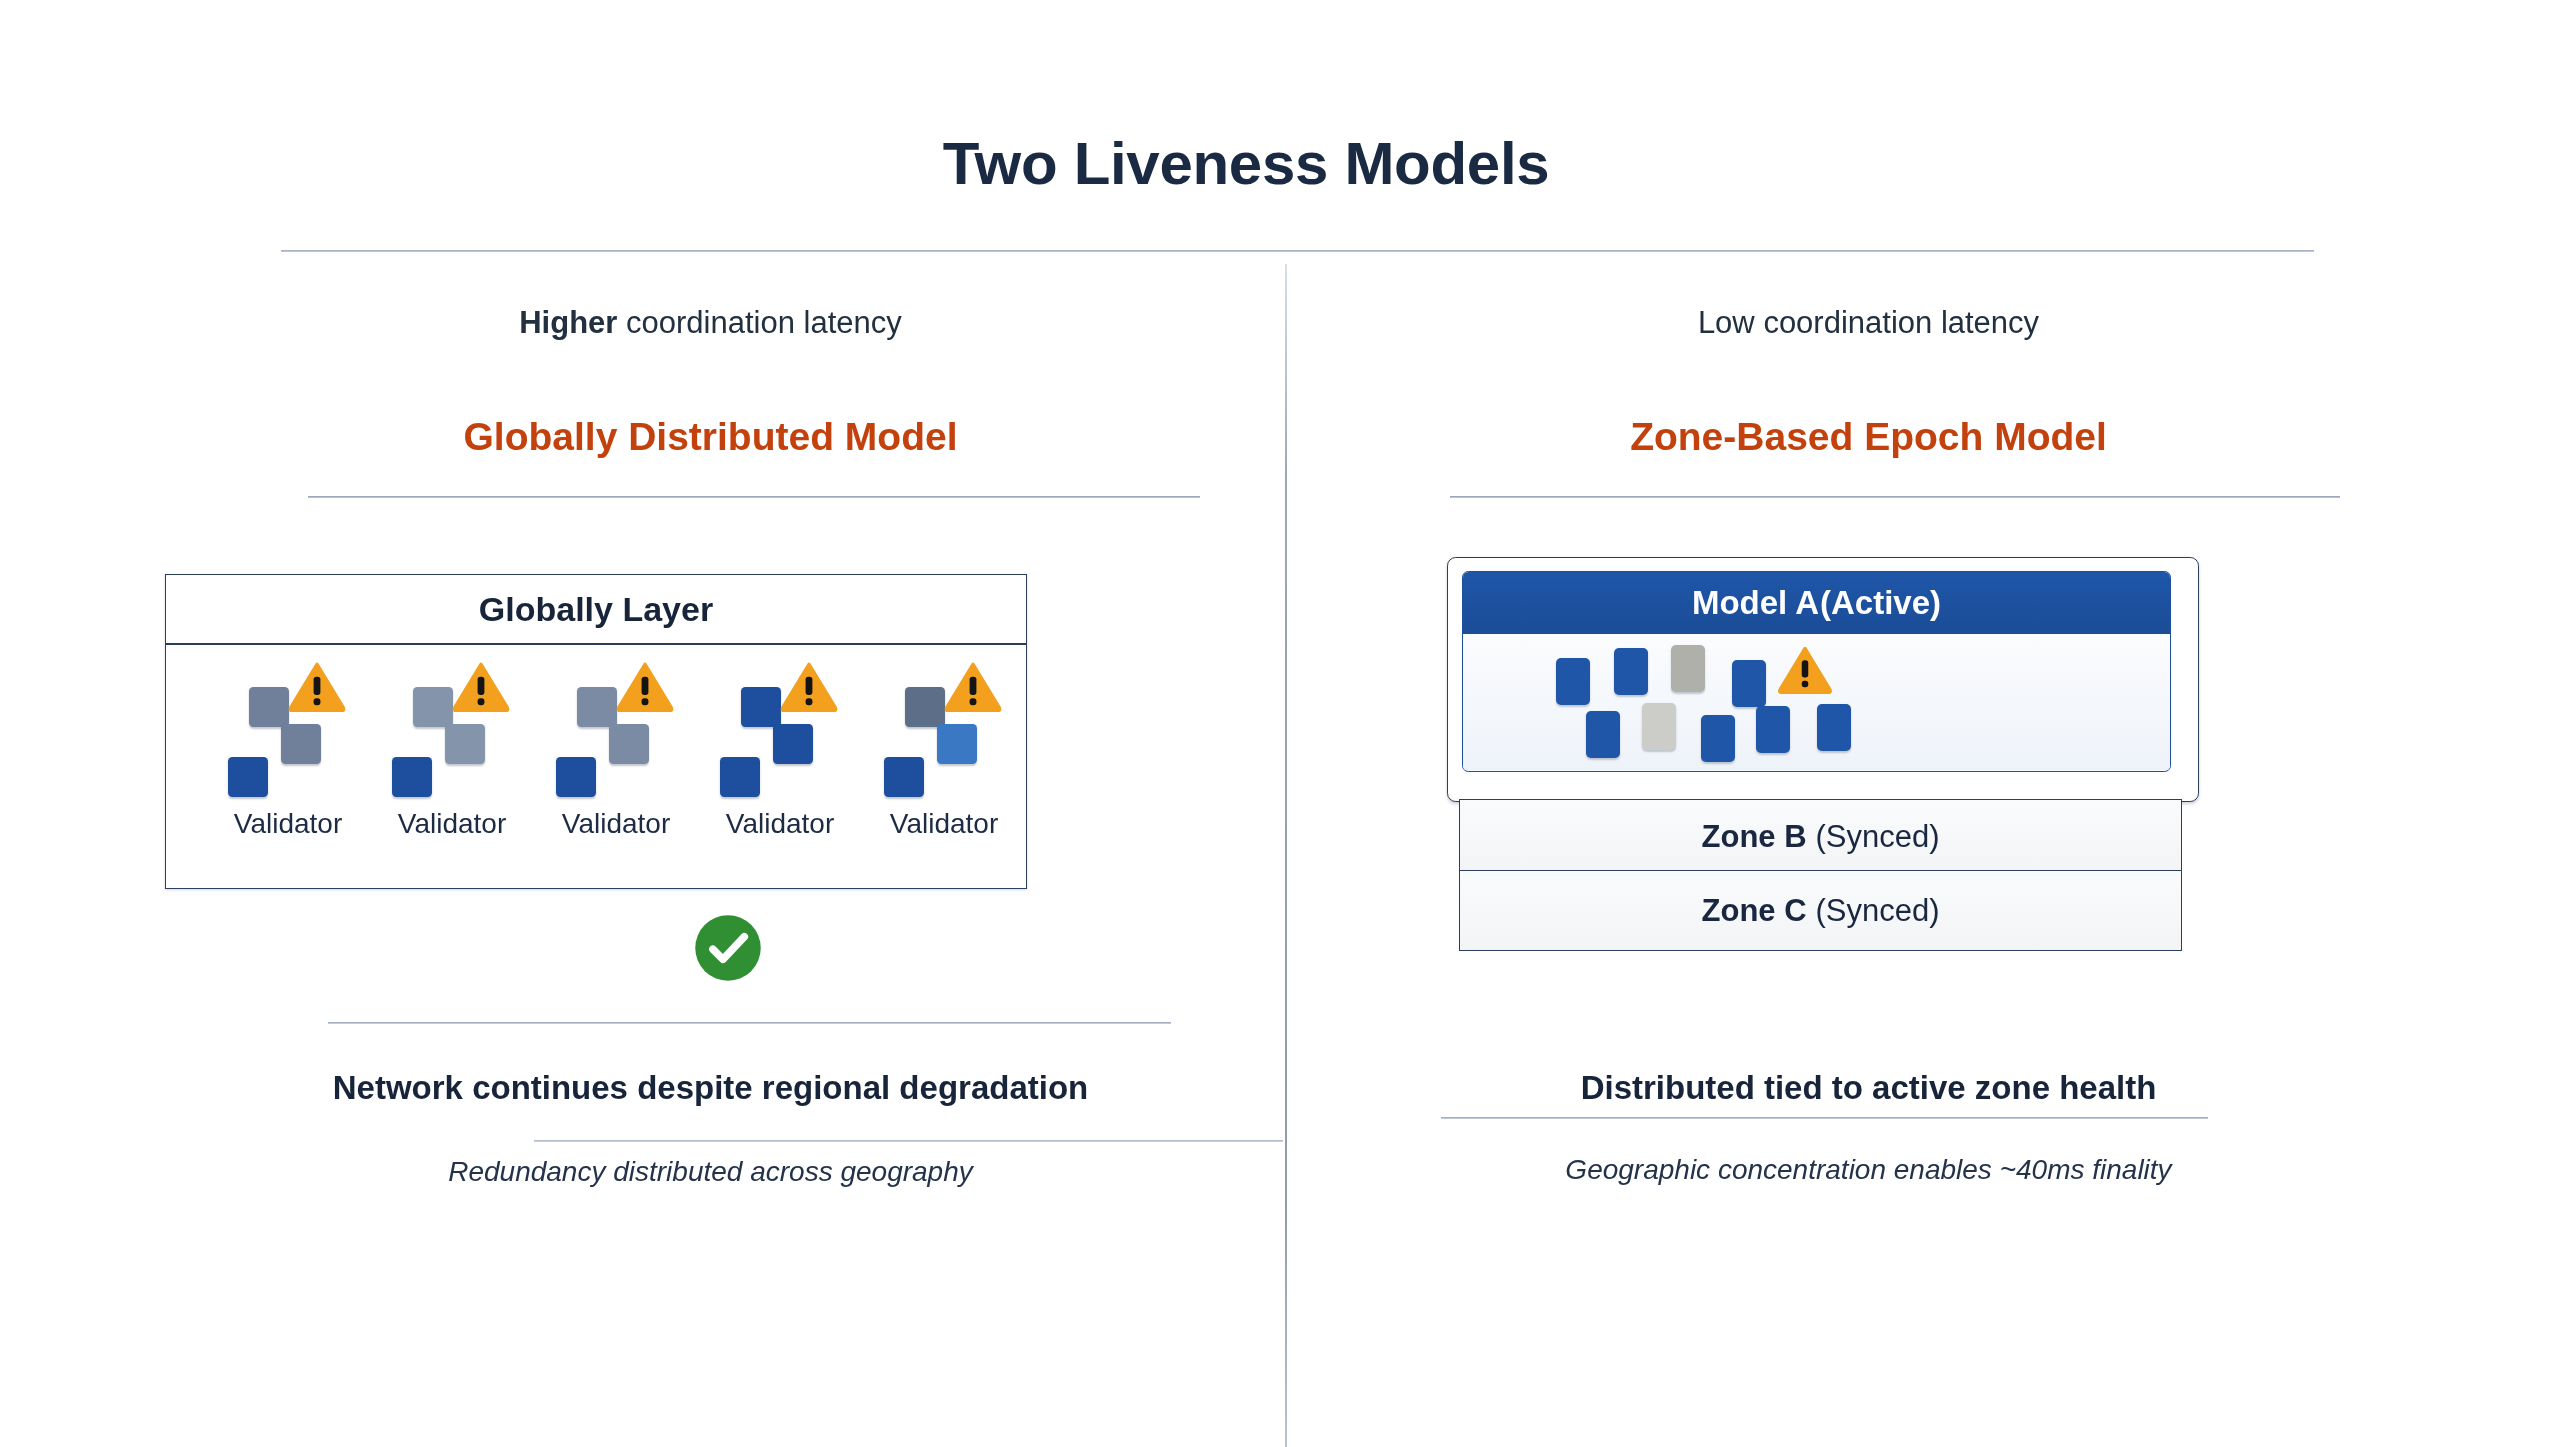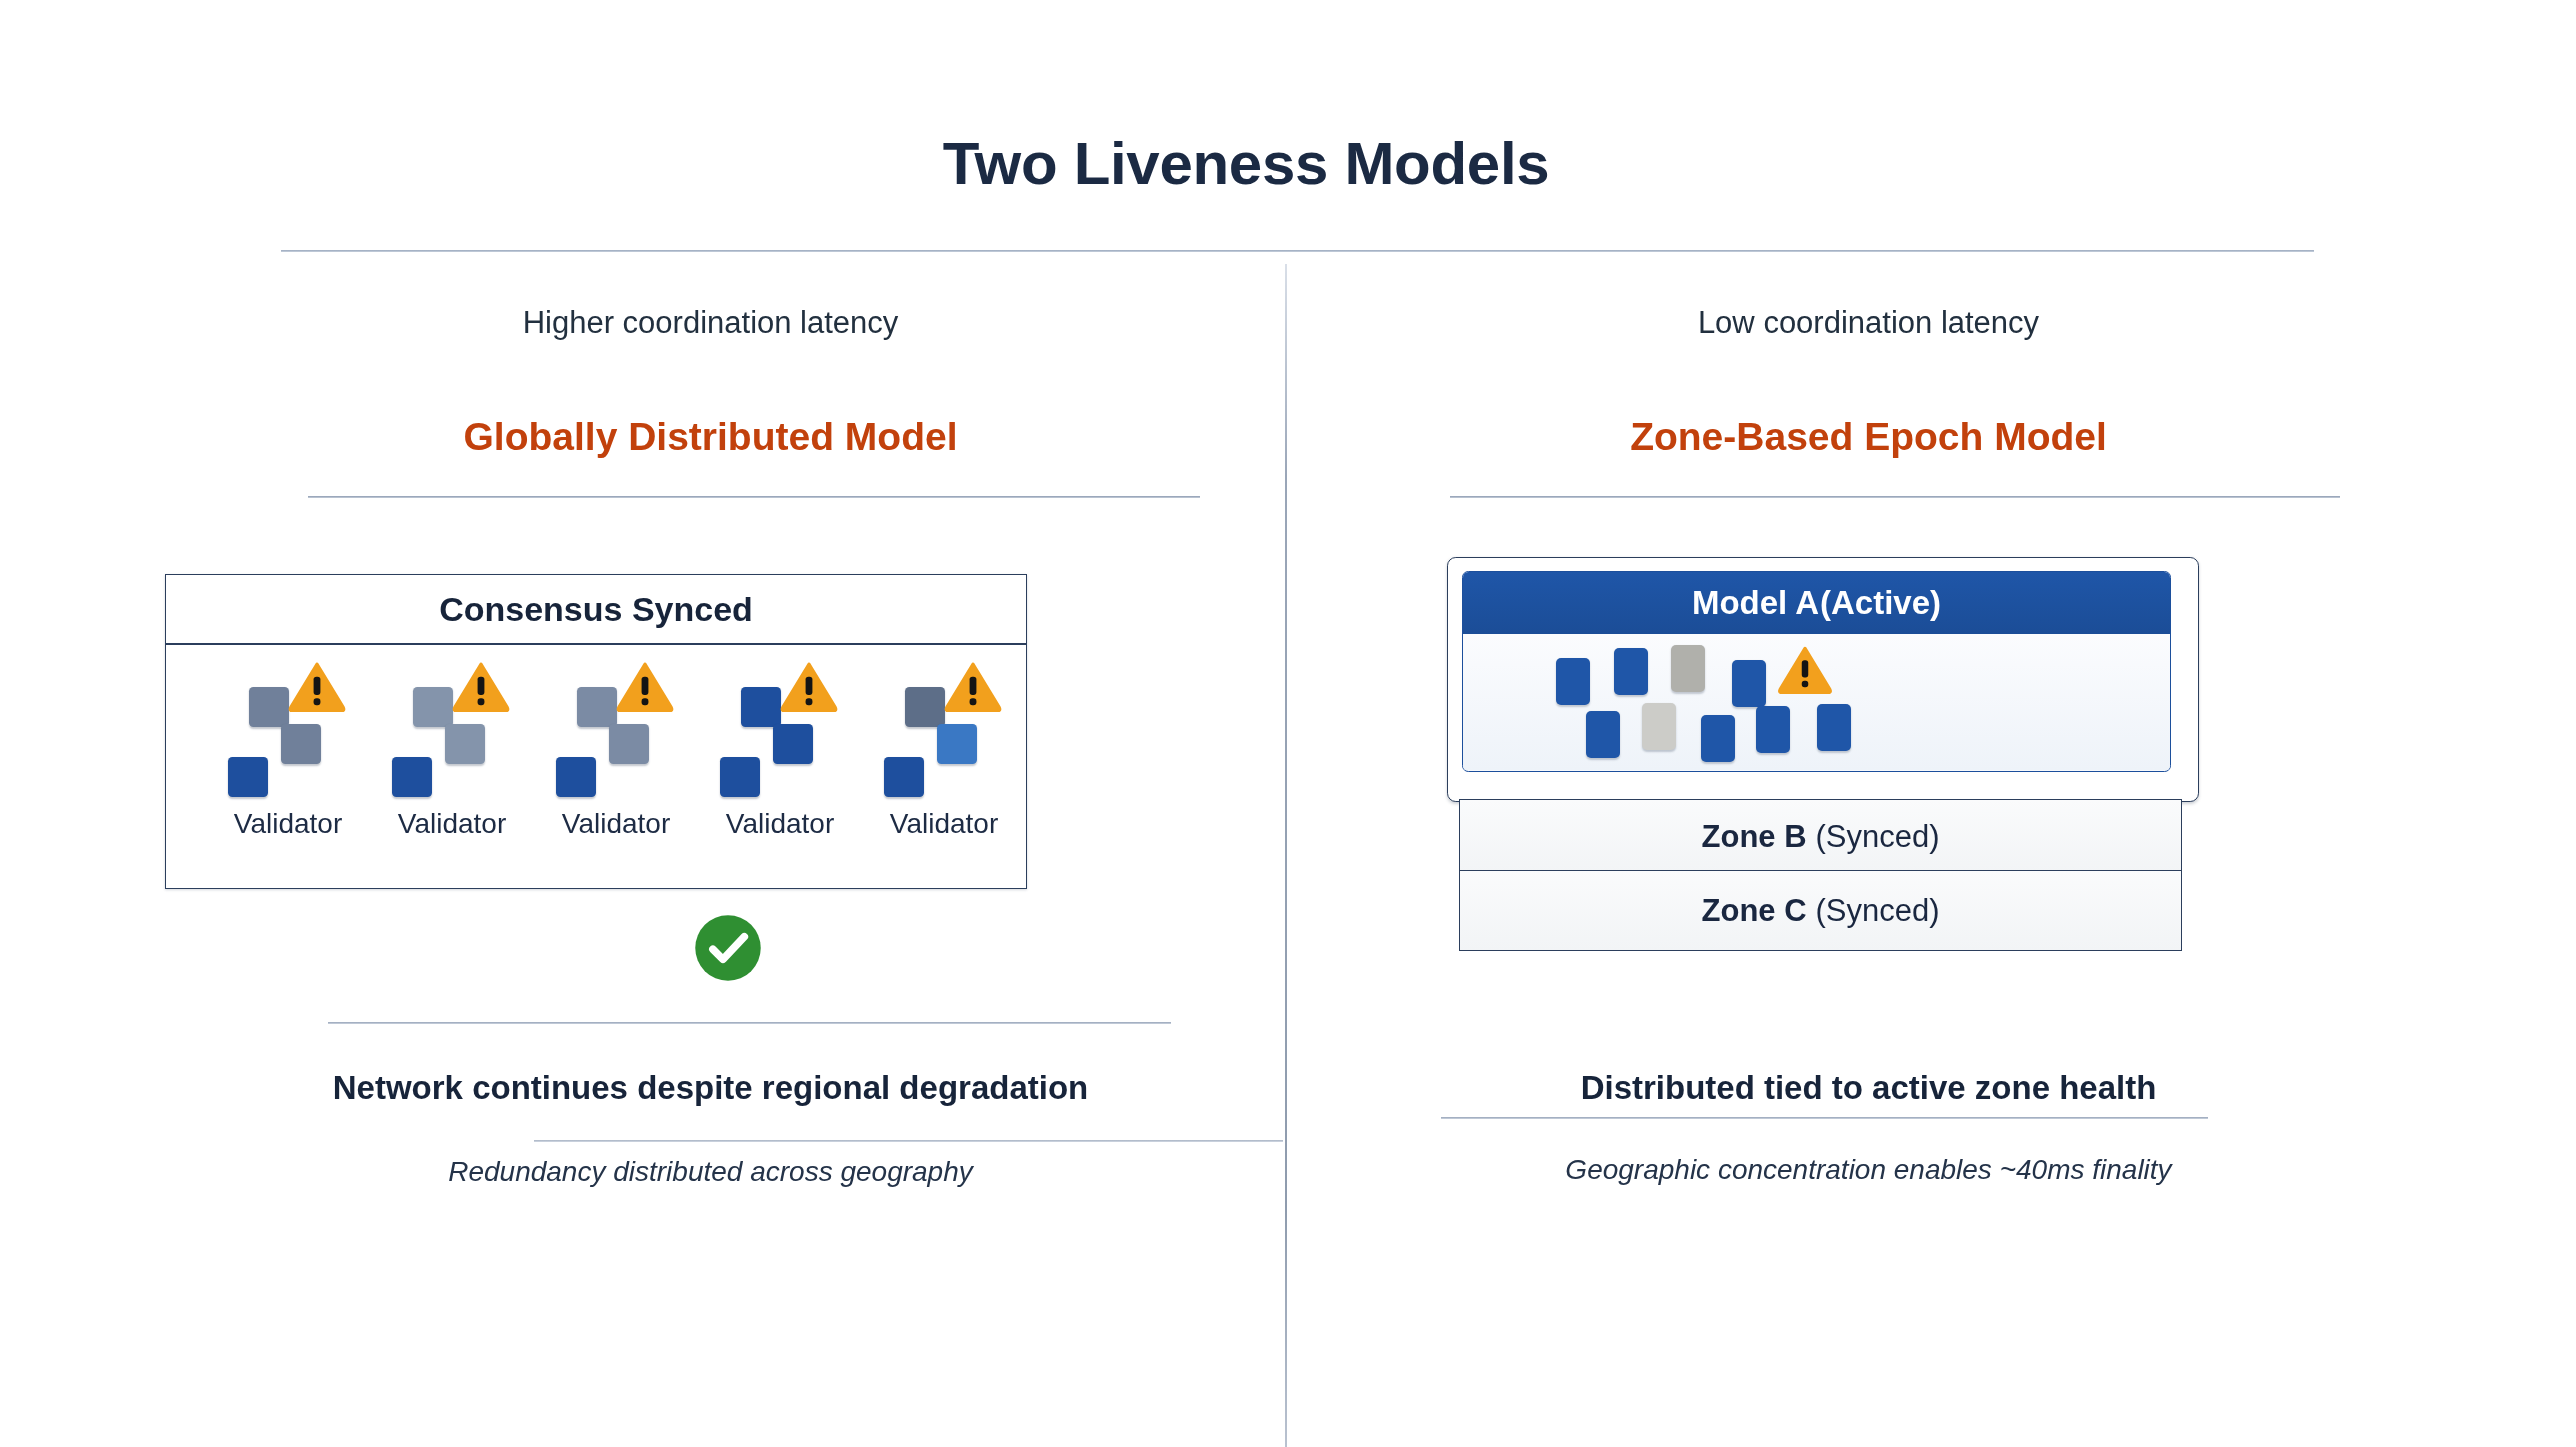--- a/index.html
+++ b/index.html
@@ -54,21 +54,21 @@
   .col-right { left: 1315px; width: 1107px; }
 
   .latency-line {
     position: absolute;
     top: 305px;
     width: 100%;
     text-align: center;
     font-size: 31px;
     color: #22303f;
   }
-  .latency-line .strong { font-weight: normal; }
+  .latency-line .strong { font-weight: bold; }
 
   .model-title {
     position: absolute;
     top: 415px;
     width: 100%;
     text-align: center;
     font-size: 39px;
     font-weight: bold;
     color: #c2410c;
   }
@@ -290,21 +290,21 @@
 
   <div class="model-title">Globally Distributed Model</div>
   <div class="model-rule"></div>
 
   <div class="caption-main">Network continues despite regional degradation</div>
   <div class="caption-rule"></div>
   <div class="caption-sub">Redundancy distributed across geography</div>
 </div>
 
 <div class="consensus-box">
-  <div class="consensus-header">Consensus Synced</div>
+  <div class="consensus-header">Globally Layer</div>
   <div class="validators-row" id="validators-row">
       <div class="validator">
         <div class="vnodes">
           <div class="vnode n1" style="background: rgb(112, 128, 154);"></div>
           <div class="vnode n2" style="background: rgb(112, 128, 154);"></div>
           <div class="vnode n3" style="background: rgb(30, 79, 158);"></div>
           <div class="warn-tri"><svg viewBox="0 0 100 88" width="58" height="50">
               <path d="M50 4 L96 80 Q99 86 92 86 L8 86 Q1 86 4 80 Z" fill="#f2a01d" stroke="#f2a01d" stroke-width="6" stroke-linejoin="round"></path>
               <rect x="44" y="26" width="12" height="32" rx="5" fill="#141414"></rect>
               <rect x="44" y="64" width="12" height="12" rx="5" fill="#141414"></rect>

